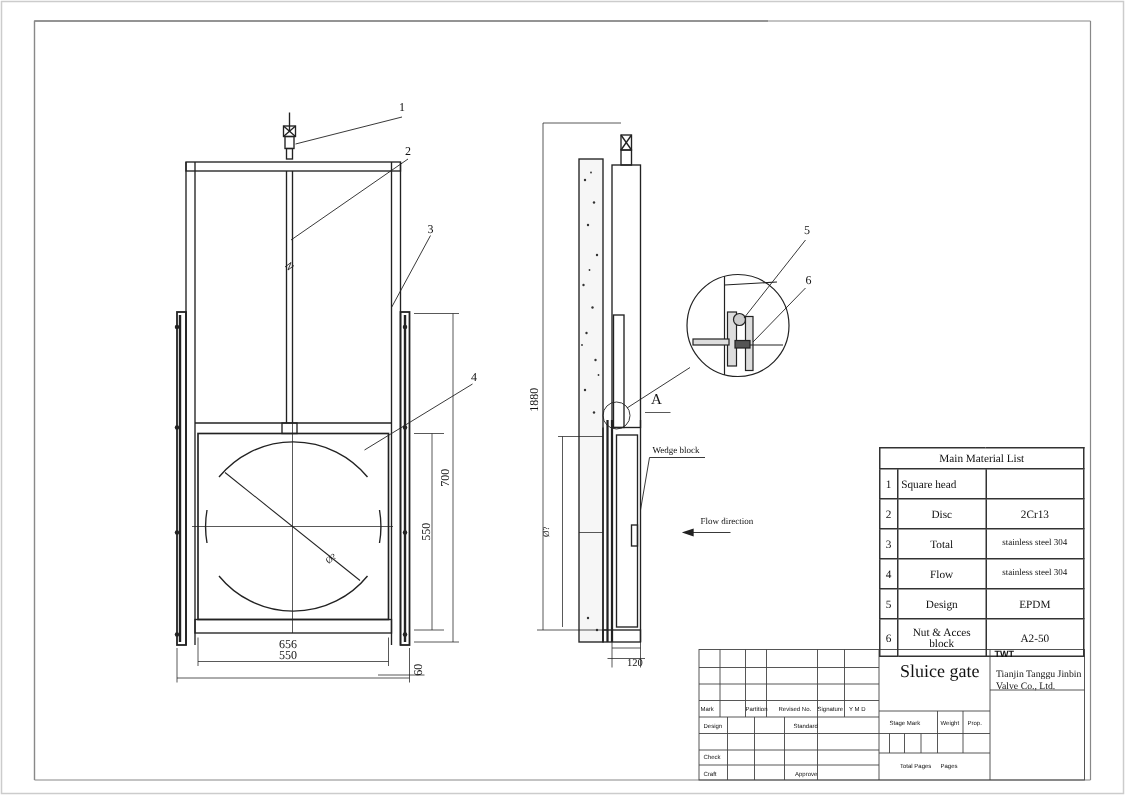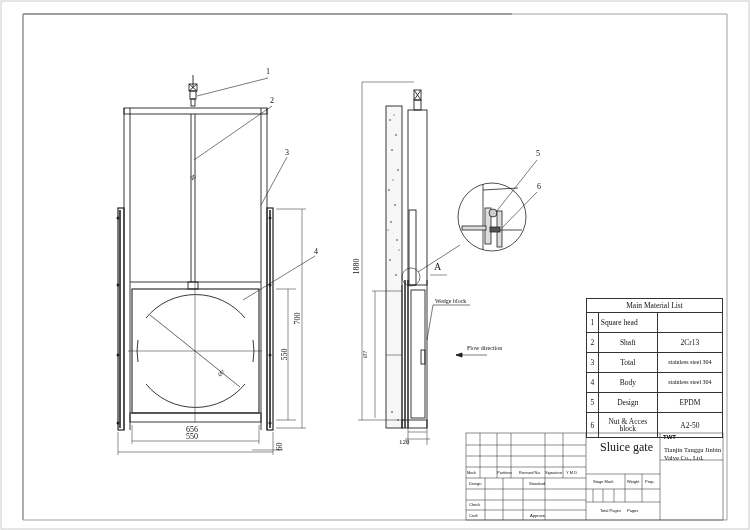--- a/index.html
+++ b/index.html
@@ -219,50 +219,50 @@
 <div class="lbl" style="left:314px;top:247px;">4</div>
 <div class="lbl" style="left:186px;top:432px;">550</div>
 <div class="lbl" style="left:186px;top:425px;">656</div>
 <div class="lbl rot" style="left:275px;top:442px;">60</div>
 <div class="lbl rot" style="left:291px;top:314px;">700</div>
 <div class="lbl rot" style="left:278px;top:350px;">550</div>
 <div class="lbl" style="left:218px;top:369px;font-size:6px;transform:rotate(-38deg);">Ø?</div>
 
 <div class="lbl rot" style="left:348px;top:262px;">1880</div>
 <div class="lbl rot" style="left:362px;top:350px;font-size:6px;">Ø?</div>
-<div class="lbl" style="left:399px;top:438px;font-size:7px;">120</div>
+<div class="lbl" style="left:418px;top:438px;font-size:7px;">120</div>
 <div class="lbl" style="left:435px;top:297px;font-size:6px;">Wedge block</div>
 <div class="lbl" style="left:467px;top:344px;font-size:6px;">Flow direction</div>
 <div class="lbl" style="left:434px;top:262px;font-size:10px;">A</div>
 <div class="lbl" style="left:536px;top:149px;">5</div>
 <div class="lbl" style="left:537px;top:182px;">6</div>
 
 <table class="mat">
   <tbody>
         <tr>
           <th class="title" colspan="3">Main Material List</th>
         </tr>
   <tr>
     <td>1</td>
     <td class="nm">Square head</td>
     <td></td>
   </tr>
   <tr>
     <td>2</td>
-    <td>Shaft</td>
+    <td>Disc</td>
     <td>2Cr13</td>
   </tr>
   <tr>
     <td>3</td>
     <td>Total</td>
     <td class="small7">stainless steel 304</td>
   </tr>
   <tr>
     <td>4</td>
-    <td>Body</td>
+    <td>Flow</td>
     <td class="small7">stainless steel 304</td>
   </tr>
   <tr>
     <td>5</td>
     <td>Design</td>
     <td>EPDM</td>
   </tr>
   <tr>
     <td style="height:22px;">6</td>
     <td><span>Nut &amp; Acces</span><br><span>block</span></td>

